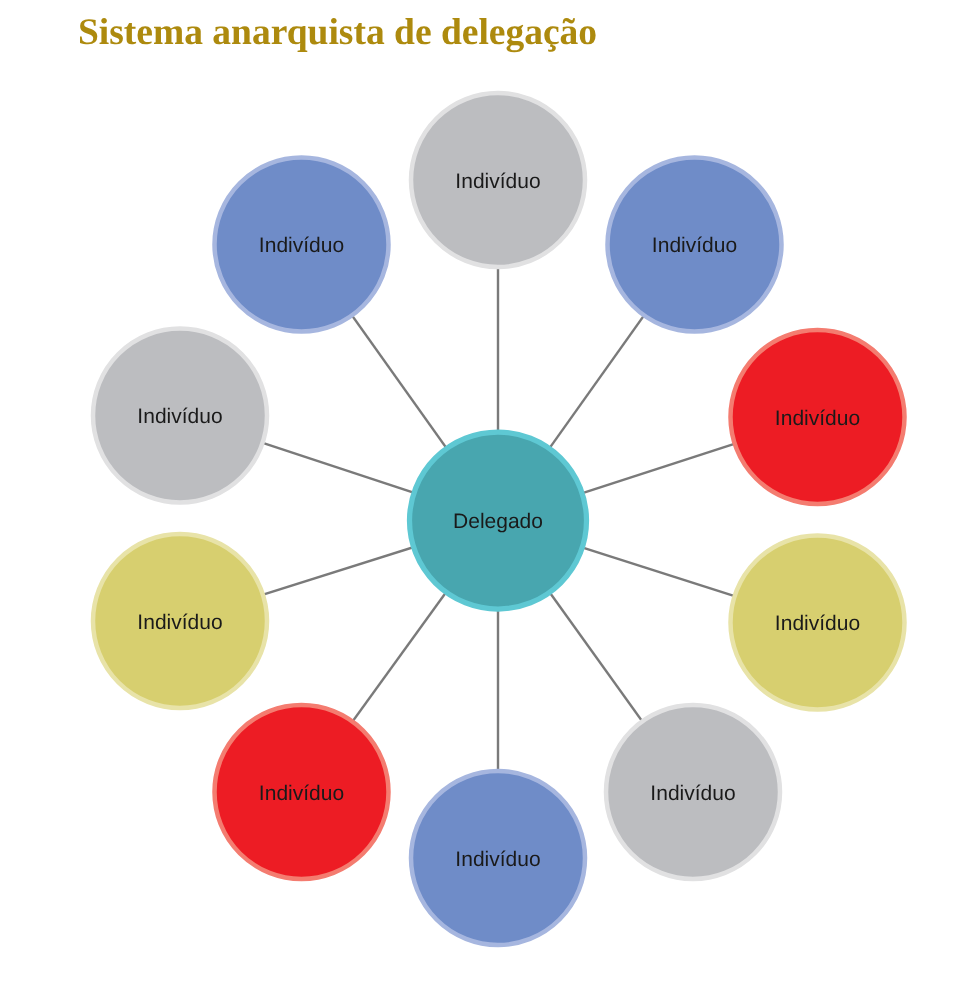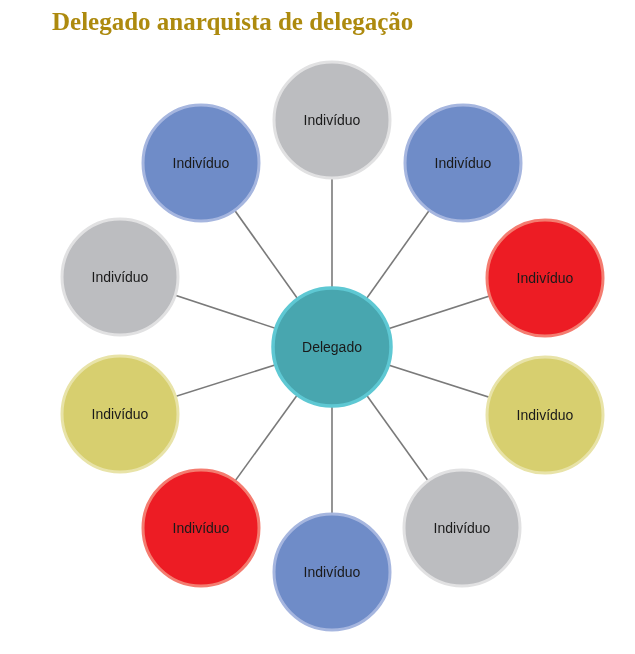--- a/index.html
+++ b/index.html
@@ -8,21 +8,21 @@
       position: absolute; left: 52px; top: 8px;
       font-family: "Liberation Serif", serif; font-weight: bold;
       font-size: 25px; color: #ad8a0e; letter-spacing: 0px; white-space: nowrap;
     }
     svg.diagram { position: absolute; left: 0; top: 0; }
     .node-label { font-family: "Liberation Sans", sans-serif; font-size: 14px; fill: #1a1a1a; }
   </style>
 </head>
 <body>
 
-<div class="title">Delegado anarquista de delegação</div>
+<div class="title">Sistema anarquista de delegação</div>
 
 <svg class="diagram" width="635" height="654" viewBox="0 0 635 654" xmlns="http://www.w3.org/2000/svg">
   <g id="connectors">
       <line x1="332" y1="347" x2="332" y2="120" stroke="#7a7a7a" stroke-width="1.6"></line>
       <line x1="332" y1="347" x2="463" y2="163" stroke="#7a7a7a" stroke-width="1.6"></line>
       <line x1="332" y1="347" x2="545" y2="278" stroke="#7a7a7a" stroke-width="1.6"></line>
       <line x1="332" y1="347" x2="545" y2="415" stroke="#7a7a7a" stroke-width="1.6"></line>
       <line x1="332" y1="347" x2="462" y2="528" stroke="#7a7a7a" stroke-width="1.6"></line>
       <line x1="332" y1="347" x2="332" y2="572" stroke="#7a7a7a" stroke-width="1.6"></line>
       <line x1="332" y1="347" x2="201" y2="528" stroke="#7a7a7a" stroke-width="1.6"></line>

